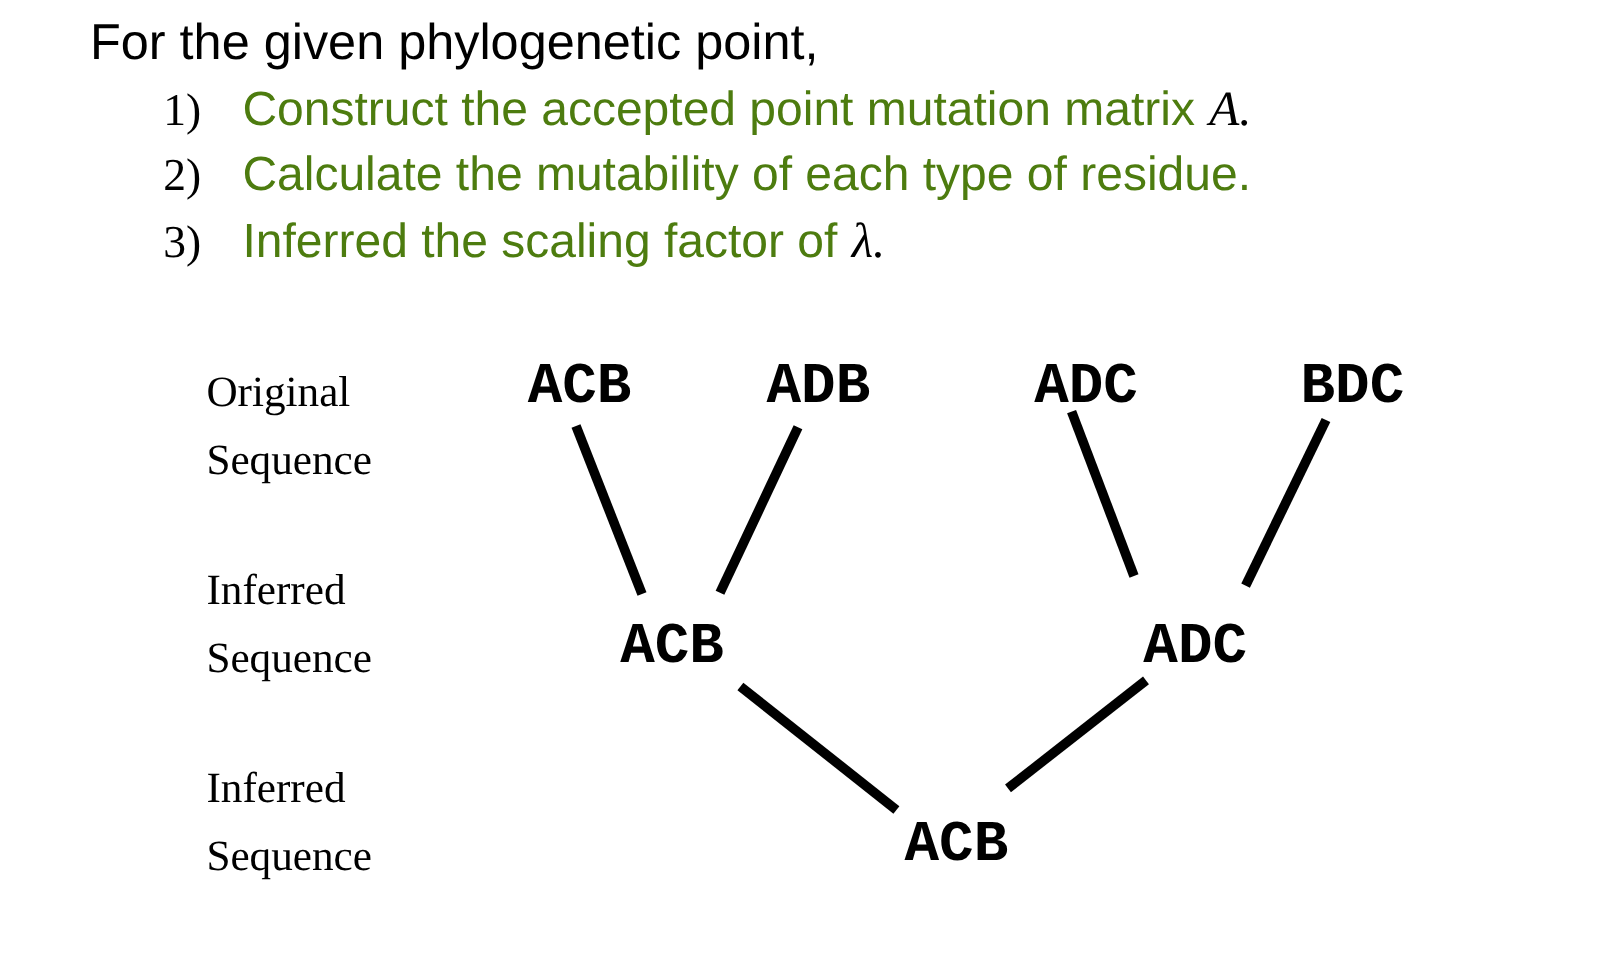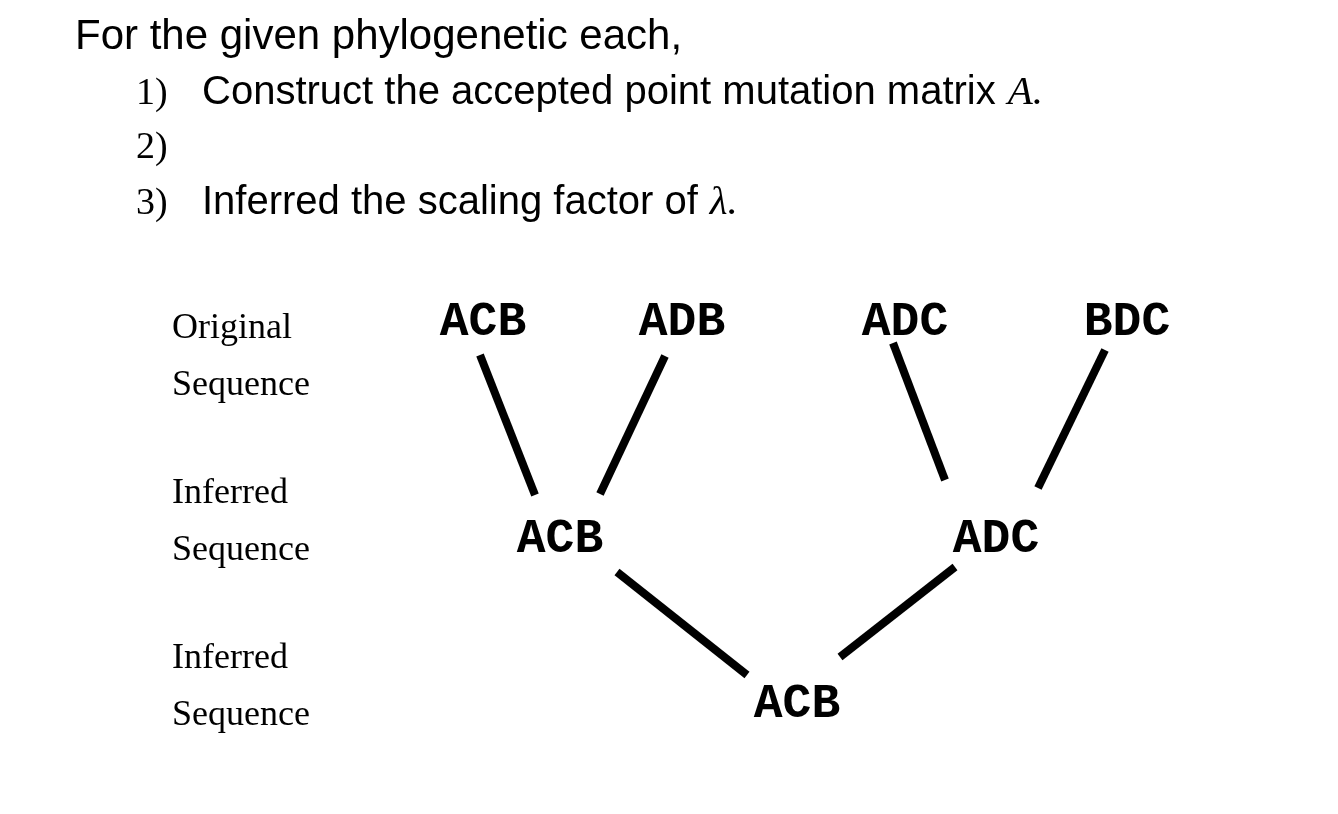--- a/index.html
+++ b/index.html
@@ -32,21 +32,21 @@
   }
   .task .num {
     display: inline-block;
     width: 66px;
     font-family: "Liberation Serif", "DejaVu Serif", serif;
     font-size: 38px;
     color: #000;
   }
   .task .txt {
     font-size: 40px;
-    color: #000000;
+    color: #4d7c0f;
   }
   .task .math {
     font-family: "Liberation Serif", "DejaVu Serif", serif;
     font-style: italic;
     font-size: 41px;
     margin-left: 12px;
     color: #000;
   }
   #task-1 { top: 63px; }
   #task-2 { top: 118px; }
@@ -63,30 +63,31 @@
     font-family: "Liberation Serif", "DejaVu Serif", serif;
     font-size: 36px;
     fill: #000000;
   }
 </style>
 </head>
 <body>
 
 <div id="canvas">
 
-  <div class="heading">For the given phylogenetic each,</div>
+  <div class="heading">For the given phylogenetic point,</div>
 
   <div class="task" id="task-1">
     <span class="num">1)</span>
     <span class="txt">Construct the accepted point mutation matrix</span>
     <span class="math">A.</span>
   </div>
 
   <div class="task" id="task-2">
     <span class="num">2)</span>
+    <span class="txt">Calculate the mutability of each type of residue.</span>
     <span class="math"></span>
   </div>
 
   <div class="task" id="task-3">
     <span class="num">3)</span>
     <span class="txt">Inferred the scaling factor of</span>
     <span class="math">λ.</span>
   </div>
 
   <svg class="tree" width="1338" height="814" viewBox="0 0 1338 814">

